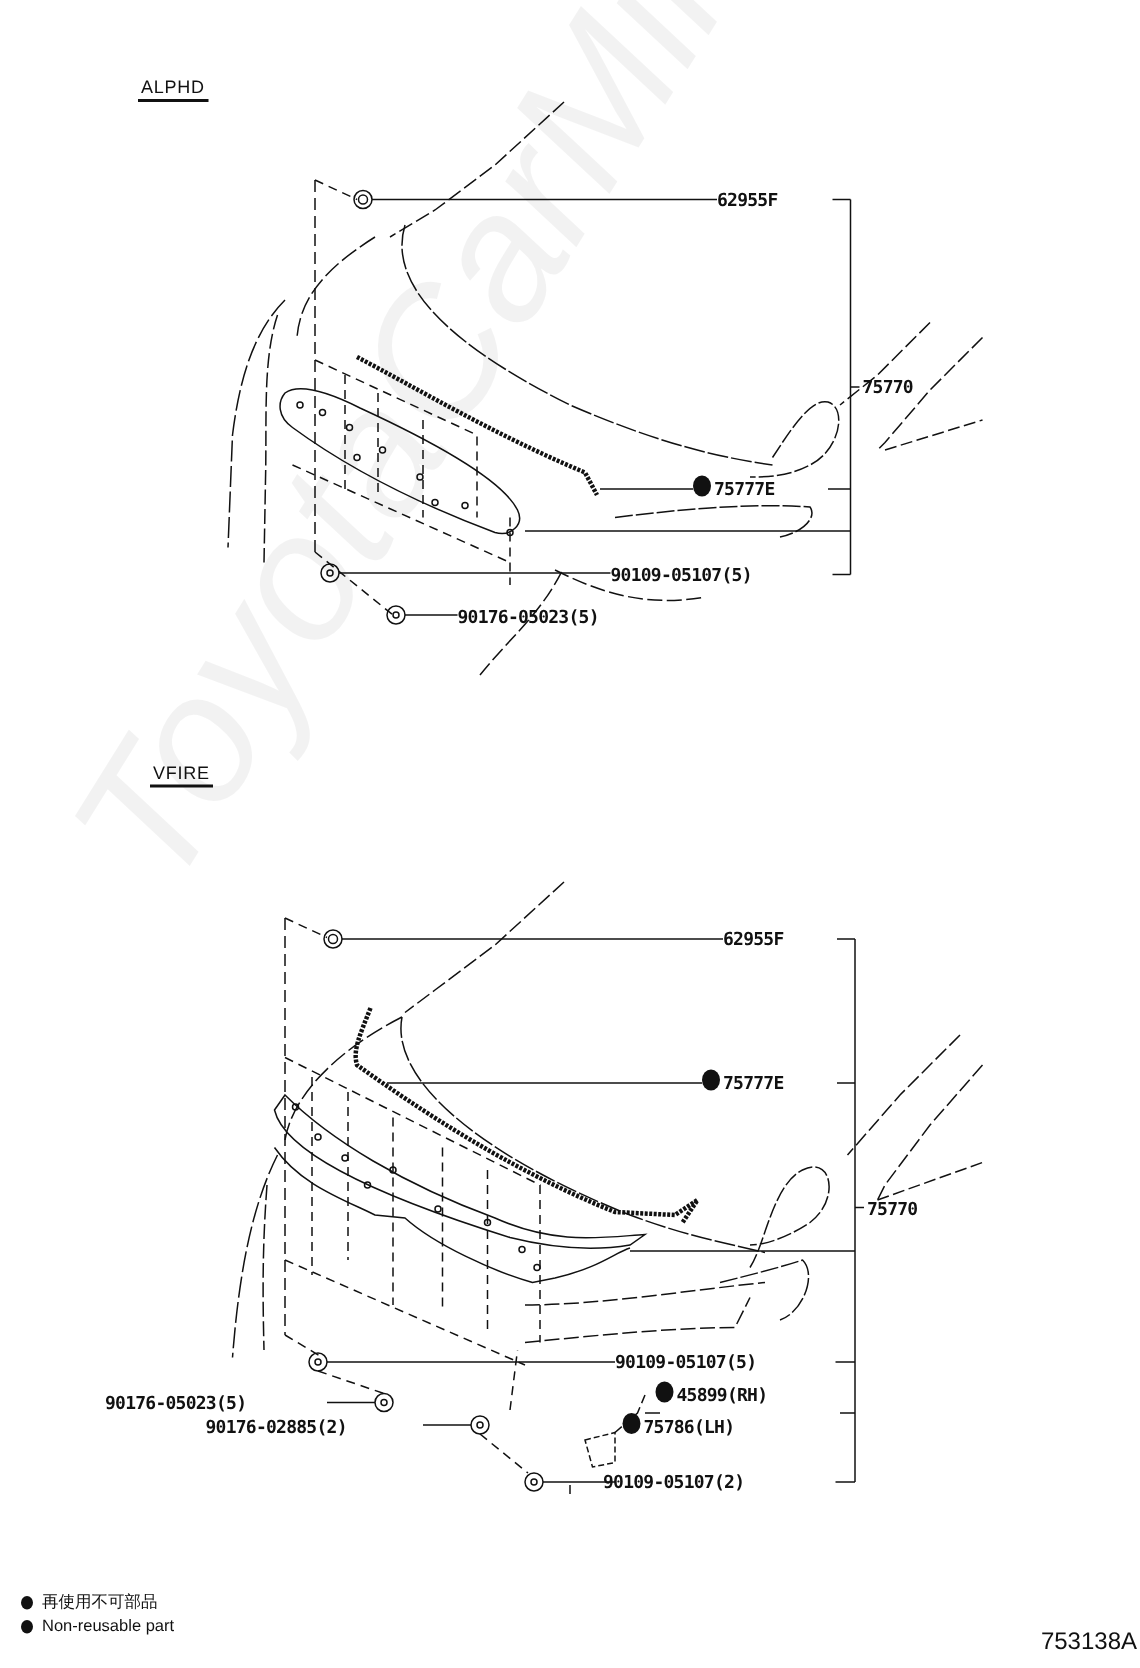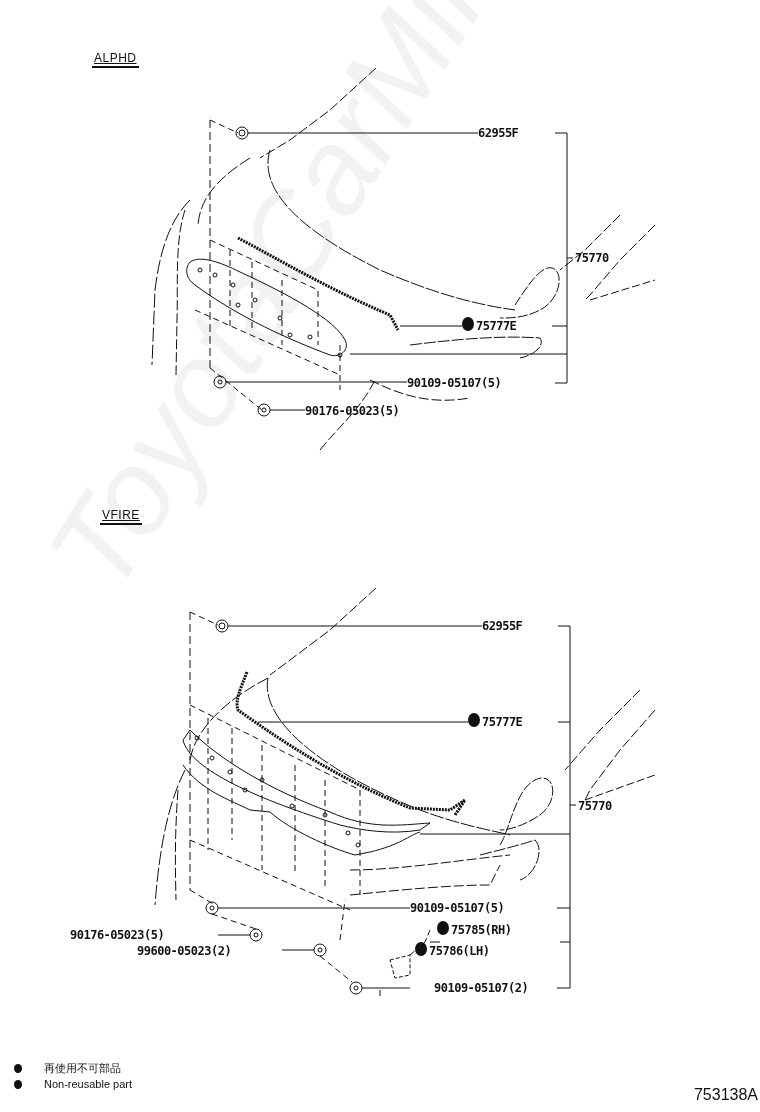--- a/index.html
+++ b/index.html
@@ -1,23 +1,23 @@
 <!DOCTYPE html>
 <html><head>
 <meta charset="utf-8">
 <style>
   html, body { margin:0; padding:0; background:#ffffff; }
   body { width:760px; height:1112px; position:relative; overflow:hidden; font-family:"DejaVu Sans Mono", monospace; color:#111; }
-  .variant-title { position:absolute; font-family:"Liberation Sans", sans-serif; font-size:12px; letter-spacing:0.5px; border-bottom:2px solid #111; padding:0 2px 1px 2px; line-height:13px;text-decoration:underline; }
+  .variant-title { position:absolute; font-family:"Liberation Sans", sans-serif; font-size:12px; letter-spacing:0.5px; border-bottom:2px solid #111; padding:0 2px 1px 2px; line-height:13px; }
   .part-label { position:absolute; font-family:"DejaVu Sans Mono", monospace; font-weight:bold; font-size:12px; line-height:20px; white-space:nowrap; letter-spacing:-0.5px; color:#111; }
   .part-label .dot { display:inline-block; width:12px; height:14px; border-radius:50%; background:#111; margin-right:2px; vertical-align:-1px; }
   svg.art { position:absolute; left:0; top:0; }
   .watermark { position:absolute; left:20px; top:540px; transform:rotate(-58deg); transform-origin:left top; font-family:"Liberation Sans", sans-serif; font-style:italic; font-size:120px; color:rgba(0,0,0,0.05); white-space:nowrap; pointer-events:none; }
   .legend { position:absolute; left:14px; top:1060px; font-family:"Liberation Sans", sans-serif; font-size:11px; line-height:16px; }
-  .legend .row { display:flex; align-items:center; gap:22px; }
+  .legend .row { display:flex; align-items:center; gap:6px; }
   .legend .bullet { width:8px; height:9px; border-radius:50%; background:#111; display:inline-block; }
   .fig-id { position:absolute; right:2px; bottom:8px; font-family:"Liberation Sans", sans-serif; font-size:16px; }
 </style>
 </head>
 <body>
 
 <div class="watermark">ToyotaCarMine.ru</div>
 
 <svg class="art" width="760" height="1112" viewBox="0 0 760 1112" fill="none" stroke="#111" stroke-width="1">
 
@@ -167,24 +167,24 @@
 <div class="part-label" style="left:407px; top:373px;"><span>90109-05107(5)</span></div>
 <div class="part-label" style="left:305px; top:401px;"><span>90176-05023(5)</span></div>
 
 <div class="variant-title" style="left:100px; top:509px;">VFIRE</div>
 
 <div class="part-label" style="left:482px; top:616px;"><span>62955F</span></div>
 <div class="part-label" style="left:468px; top:712px;"><span class="dot"></span><span>75777E</span></div>
 <div class="part-label" style="left:578px; top:796px;"><span>75770</span></div>
 <div class="part-label" style="left:410px; top:898px;"><span>90109-05107(5)</span></div>
 <div class="part-label" style="left:70px; top:925px;"><span>90176-05023(5)</span></div>
-<div class="part-label" style="left:437px; top:920px;"><span class="dot"></span><span>75785(RH)</span></div>
-<div class="part-label" style="left:137px; top:941px;"><span>99600-05023(2)</span></div>
+<div class="part-label" style="left:437px; top:920px;"><span class="dot"></span><span>45899(RH)</span></div>
+<div class="part-label" style="left:137px; top:941px;"><span>90176-02885(2)</span></div>
 <div class="part-label" style="left:415px; top:941px;"><span class="dot"></span><span>75786(LH)</span></div>
-<div class="part-label" style="left:434px; top:978px;"><span>90109-05107(2)</span></div>
+<div class="part-label" style="left:402px; top:978px;"><span>90109-05107(2)</span></div>
 
 <div class="legend">
   <div class="row">
     <span class="bullet"></span>
     <span>再使用不可部品</span>
   </div>
   <div class="row">
     <span class="bullet"></span>
     <span>Non-reusable part</span>
   </div>

